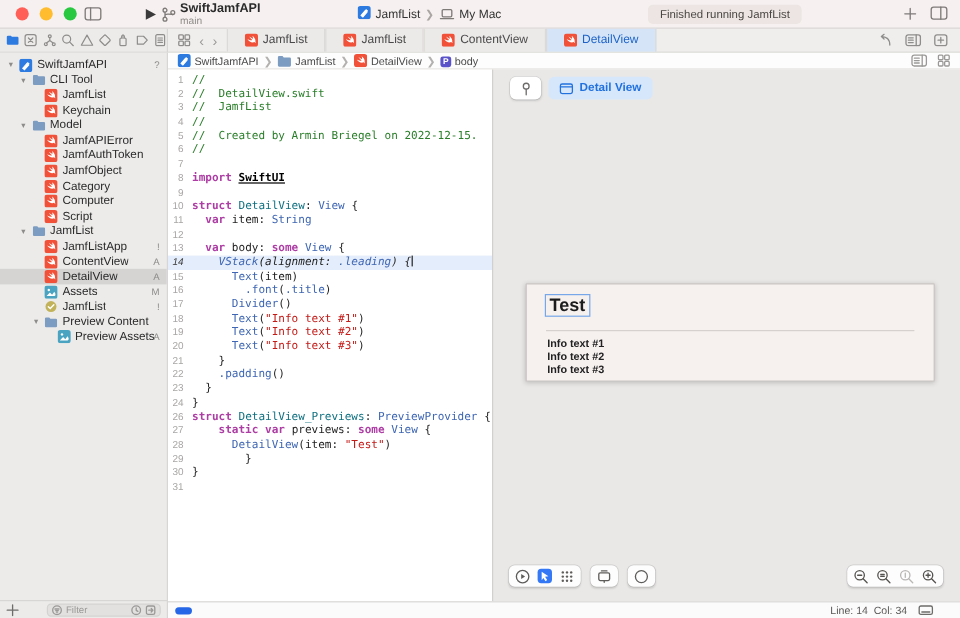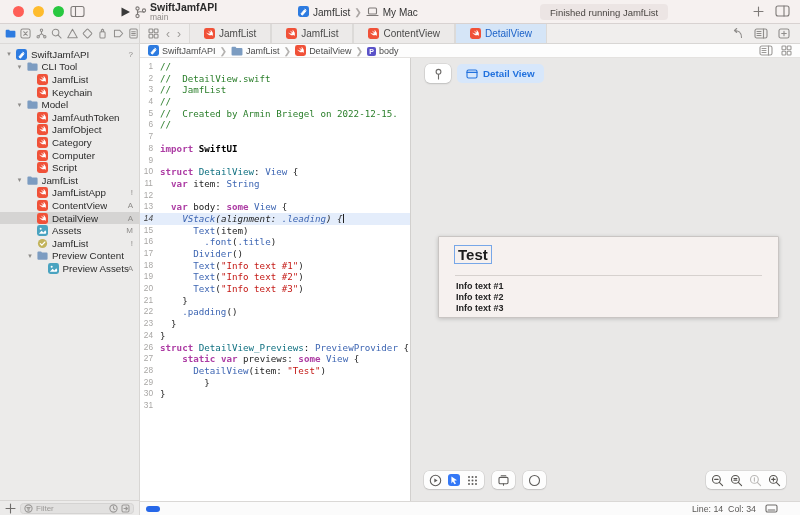--- a/index.html
+++ b/index.html
@@ -73,21 +73,21 @@
   .editor { position:absolute; left:140px; top:58px; width:270px; height:443px; background:#fff; overflow:hidden; }
   .codelines { position:absolute; left:0; top:3px; width:100%; }
   .cline { position:relative; height:11.7px; line-height:11.7px; white-space:pre;
     font-family:"DejaVu Sans Mono", monospace; font-size:9.2px; }
   .cline.current { background:var(--current-line);font-style:italic; }
   .cline .ln { display:inline-block; width:20px; text-align:right; padding-right:7px;
     font-family:"Liberation Sans", sans-serif; font-size:8.3px; color:#A8A6A4; vertical-align:top; }
   .cline.current .ln { color:#3E3E3E; }
   .tk-p{ color:#1E1E1E; } .tk-c{ color:var(--c-comment); } .tk-k{ color:var(--c-keyword); font-weight:bold; }
   .tk-s{ color:var(--c-string); } .tk-t{ color:var(--c-type); } .tk-m{ color:var(--c-member); }
-  .tk-d{ color:var(--c-decl); } .tk-b{ color:#000; font-weight:bold; }
+  .tk-d{ color:var(--c-decl); } .tk-b{ color:#000; font-weight:bold;text-decoration:underline; }
   .caret { display:inline-block; width:1px; height:9px; background:#222; vertical-align:-1px; }
 
   
   .canvas { position:absolute; left:410px; top:58px; width:390px; height:443px;
     background:var(--canvas-bg); border-left:1px solid #D2D0CE;font-weight:bold; }
   .pin-btn { position:absolute; left:14px; top:6px; width:26px; height:19px; background:#fff;
     border-radius:5px; box-shadow:0 0 0 .5px rgba(0,0,0,.12), 0 1px 2px rgba(0,0,0,.12);
     display:flex; align-items:center; justify-content:center; color:#6E6C6A; }
   .dv-pill { position:absolute; left:46px; top:6px; height:19px; padding:0 9px;
     background:#D7E7FB; border-radius:5px; display:flex; align-items:center; gap:5px;
@@ -104,21 +104,21 @@
     padding:0 5px; gap:6px; box-shadow:0 0 0 .5px rgba(0,0,0,.12), 0 1px 1.5px rgba(0,0,0,.1); color:#5E5C5A; }
   .pvt-group .sel { width:12px; height:12px; background:#3478F6; border-radius:3px;
     display:flex; align-items:center; justify-content:center; color:#fff; }
   .pv-zoom { position:absolute; right:14px; bottom:12px; }
   .pv-zoom .zi { color:#55534F; } .pv-zoom .zi.disabled { color:#B9B7B5; }
   .icon12 svg { display:block; }
 
   
   .sidebar-bottom { position:absolute; left:0; top:500px; width:140px; height:15px;
     background:var(--sidebar-bg); border-top:1px solid #D8D6D4; border-right:1px solid #D8D6D4;
-    display:flex; align-items:center; padding:0 5px; gap:4px; }
+    display:flex; align-items:center; padding:0 5px; gap:23px; }
   .sb-plus { color:#6F6D6B; }
   .filter-field { flex:1; height:11px; background:#E2E1E0; border:1px solid #D4D3D2; border-radius:3.5px;
     display:flex; align-items:center; padding:0 3px; gap:3px; color:#9B9997; }
   .filter-field .ph { font-size:8px; color:#9B9997; flex:1; }
   .editor-bottom { position:absolute; left:140px; top:501px; width:660px; height:14px;
     background:#FBFBFB; border-top:1px solid #DAD8D6; }
   .eb-capsule { position:absolute; left:6px; top:4px; width:14px; height:6px; border-radius:3px;
     background:#2667E8; }
   .eb-linecol { position:absolute; right:44px; top:2px; font-size:8.8px; color:#5A5856; white-space:pre; }
   .eb-kb { position:absolute; right:22px; top:2px; color:#6E6C6A; }
@@ -408,20 +408,29 @@
           <span class="lbl">Keychain</span>
         </div>
         <div class="trow">
           <span class="disc" style="left: 15.5px;">▾</span>
           <span class="ficon" style="margin-left: 26.5px;">
             <svg width="12" height="10" viewBox="0 0 13 11">
               <path d="M.5 2 A1.2 1.2 0 0 1 1.7.8 H4.8 l1.1 1.3 h5.4 a1.2 1.2 0 0 1 1.2 1.2 V9.3 a1.2 1.2 0 0 1 -1.2 1.2 H1.7 A1.2 1.2 0 0 1 .5 9.3 Z" fill="#7C9CC1"></path>
             </svg>
           </span>
           <span class="lbl">Model</span>
+        </div>
+        <div class="trow">
+          <span class="ficon" style="margin-left: 37px;">
+            <svg width="11" height="11" viewBox="0 0 12 12">
+              <rect width="12" height="12" rx="2.6" fill="#F05138"></rect>
+              <path d="M9.4 8.1 c.6-1.2.3-2.7-.5-3.9 -.5-.9-1.3-1.7-2-2.2 .5 1 .6 2 .4 2.8 C6.5 4.2 5.3 3.4 4 2.7 c.9 1.2 2.1 2.4 2.9 3.2 C5.8 6.4 4.1 6 2.4 4.8 c1.2 1.9 3 3.2 4.8 3.2 .6 0 1.1-.1 1.5-.4 .4.2.8.6 1 1.1 .3-.6.1-1.3-.3-1.8 Z" fill="#fff"></path>
+            </svg>
+          </span>
+          <span class="lbl">JamfAPIError</span>
         </div>
         <div class="trow">
           <span class="ficon" style="margin-left: 37px;">
             <svg width="11" height="11" viewBox="0 0 12 12">
               <rect width="12" height="12" rx="2.6" fill="#F05138"></rect>
               <path d="M9.4 8.1 c.6-1.2.3-2.7-.5-3.9 -.5-.9-1.3-1.7-2-2.2 .5 1 .6 2 .4 2.8 C6.5 4.2 5.3 3.4 4 2.7 c.9 1.2 2.1 2.4 2.9 3.2 C5.8 6.4 4.1 6 2.4 4.8 c1.2 1.9 3 3.2 4.8 3.2 .6 0 1.1-.1 1.5-.4 .4.2.8.6 1 1.1 .3-.6.1-1.3-.3-1.8 Z" fill="#fff"></path>
             </svg>
           </span>
           <span class="lbl">JamfAuthToken</span>
         </div>

